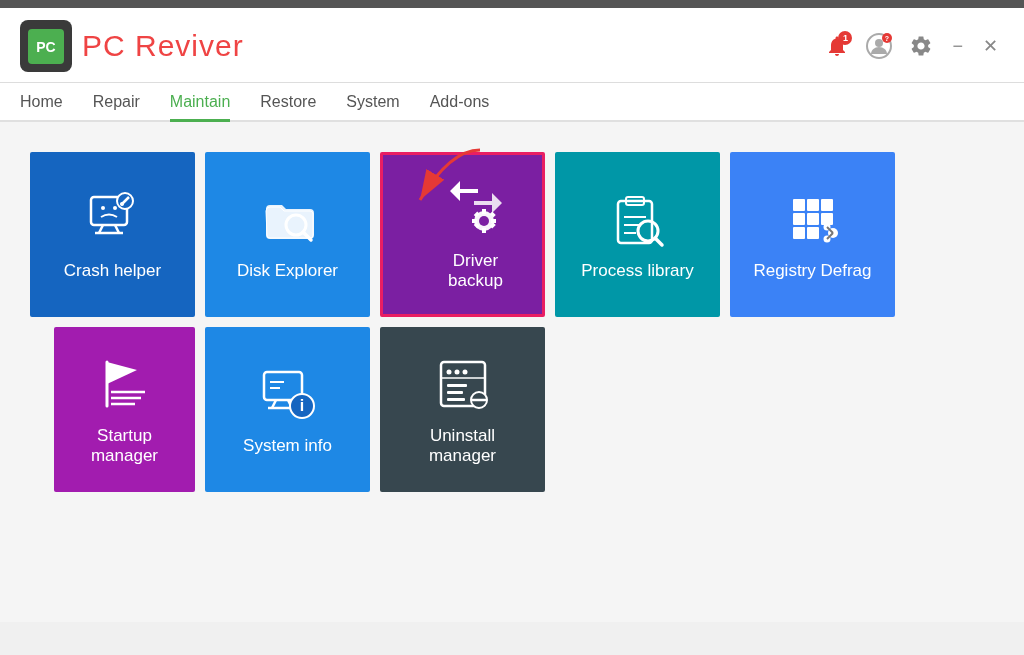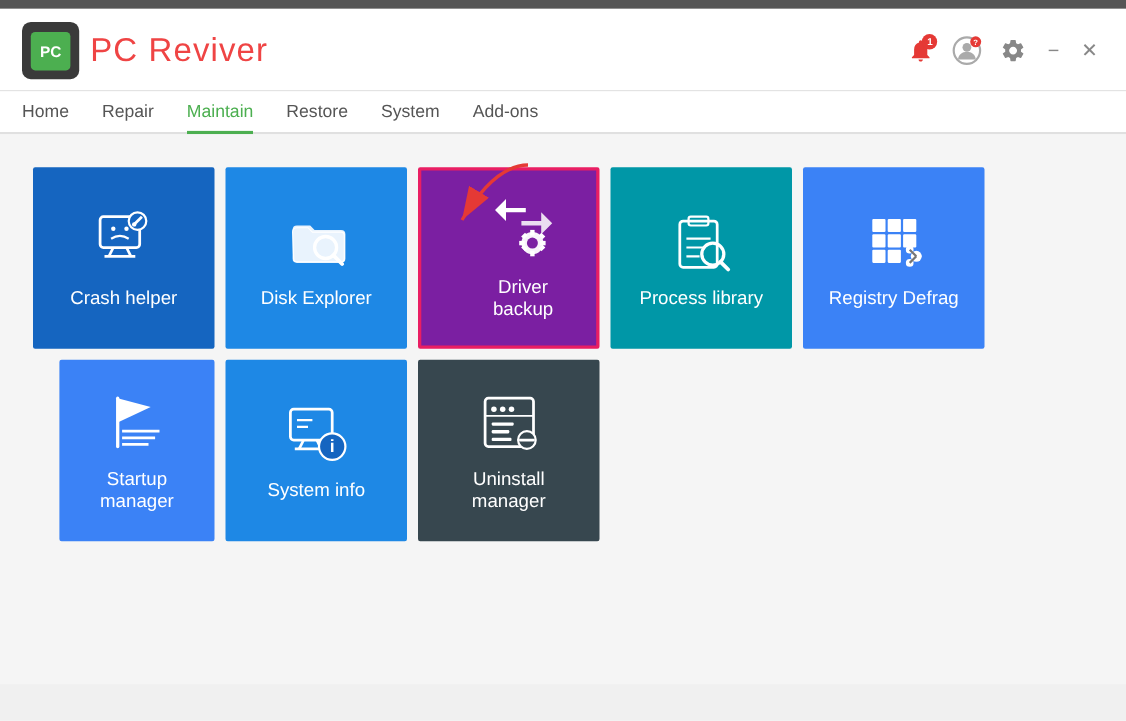--- a/index.html
+++ b/index.html
@@ -170,21 +170,21 @@
       text-align: center;
       color: white;
     }
 
     
     .tile-blue-dark { background: #1565c0; }
     .tile-blue { background: #1e88e5; }
     .tile-purple { background: #7b1fa2; border: 3px solid #e91e63; padding-left: 41px; }
     .tile-teal { background: #0097a7; }
     .tile-gray { background: #3b82f6; }
-    .tile-orange { background: #3b82f6; margin-left: 24px; }
+    .tile-orange { background: #a21caf; margin-left: 24px; }
     .tile-blue-medium { background: #1e88e5; }
     .tile-dark-blue { background: #37474f; }
 
     
     .tile-svg {
       width: 60px;
       height: 60px;
     }
   </style>
 </head>

